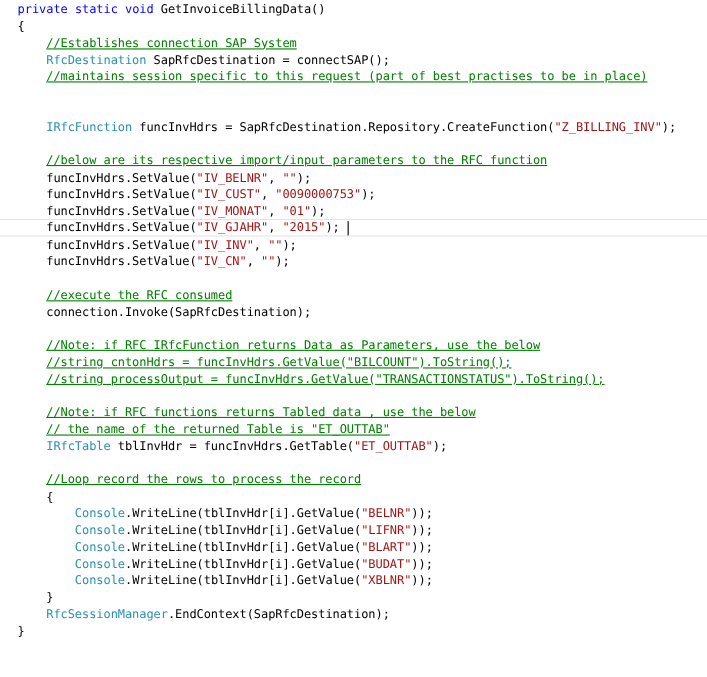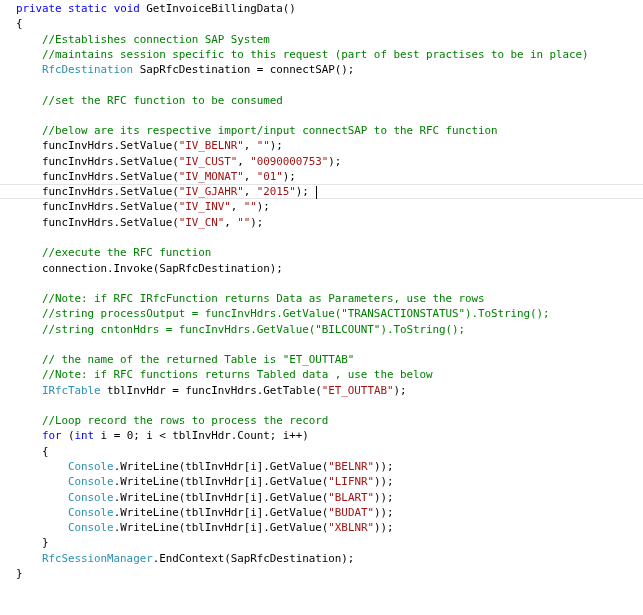--- a/index.html
+++ b/index.html
@@ -40,57 +40,57 @@
     .caret {
       display: inline-block;
       width: 1px;
       height: 13px;
       background: #000;
       vertical-align: middle;
       margin-left: 1px;
     }
     .kw { color: #0000ff; }
     .ty { color: #2b91af; }
-    .cm { color: #008000; }
+    .cm { color: #008000; text-decoration: underline; }
     .st { color: #a31515; }
     .tx { color: #000000; }
   </style>
 </head>
 <body>
 
 <div class="editor" id="editor">
     <div class="line"><span></span><span class="kw">private</span><span class="tx"> </span><span class="kw">static</span><span class="tx"> </span><span class="kw">void</span><span class="tx"> GetInvoiceBillingData()</span></div>
     <div class="line"><span></span><span class="tx">{</span></div>
     <div class="line"><span>    </span><span class="cm">//Establishes connection SAP System</span></div>
+    <div class="line"><span>    </span><span class="ty">RfcDestination</span><span class="tx"> SapRfcDestination = connectSAP();</span></div>
     <div class="line"><span>    </span><span class="cm">//maintains session specific to this request (part of best practises to be in place)</span></div>
-    <div class="line"><span>    </span><span class="ty">RfcDestination</span><span class="tx"> SapRfcDestination = connectSAP();</span></div>
     <div class="line"><span></span></div>
-    <div class="line"><span>    </span><span class="cm">//set the RFC function to be consumed</span></div>
+    <div class="line"><span>    </span></div>
+    <div class="line"><span>    </span><span class="ty">IRfcFunction</span><span class="tx"> funcInvHdrs = SapRfcDestination.Repository.CreateFunction(</span><span class="st">"Z_BILLING_INV"</span><span class="tx">);</span></div>
     <div class="line"><span></span></div>
-    <div class="line"><span>    </span><span class="cm">//below are its respective import/input connectSAP to the RFC function</span></div>
+    <div class="line"><span>    </span><span class="cm">//below are its respective import/input parameters to the RFC function</span></div>
     <div class="line"><span>    </span><span class="tx">funcInvHdrs.SetValue(</span><span class="st">"IV_BELNR"</span><span class="tx">, </span><span class="st">""</span><span class="tx">);</span></div>
     <div class="line"><span>    </span><span class="tx">funcInvHdrs.SetValue(</span><span class="st">"IV_CUST"</span><span class="tx">, </span><span class="st">"0090000753"</span><span class="tx">);</span></div>
     <div class="line"><span>    </span><span class="tx">funcInvHdrs.SetValue(</span><span class="st">"IV_MONAT"</span><span class="tx">, </span><span class="st">"01"</span><span class="tx">);</span></div>
     <div class="line current"><span>    </span><span class="tx">funcInvHdrs.SetValue(</span><span class="st">"IV_GJAHR"</span><span class="tx">, </span><span class="st">"2015"</span><span class="tx">); </span><span class="caret"></span></div>
     <div class="line"><span>    </span><span class="tx">funcInvHdrs.SetValue(</span><span class="st">"IV_INV"</span><span class="tx">, </span><span class="st">""</span><span class="tx">);</span></div>
     <div class="line"><span>    </span><span class="tx">funcInvHdrs.SetValue(</span><span class="st">"IV_CN"</span><span class="tx">, </span><span class="st">""</span><span class="tx">);</span></div>
     <div class="line"><span></span></div>
-    <div class="line"><span>    </span><span class="cm">//execute the RFC function</span></div>
+    <div class="line"><span>    </span><span class="cm">//execute the RFC consumed</span></div>
     <div class="line"><span>    </span><span class="tx">connection.Invoke(SapRfcDestination);</span></div>
     <div class="line"><span></span></div>
-    <div class="line"><span>    </span><span class="cm">//Note: if RFC IRfcFunction returns Data as Parameters, use the rows</span></div>
+    <div class="line"><span>    </span><span class="cm">//Note: if RFC IRfcFunction returns Data as Parameters, use the below</span></div>
+    <div class="line"><span>    </span><span class="cm">//string cntonHdrs = funcInvHdrs.GetValue("BILCOUNT").ToString();</span></div>
     <div class="line"><span>    </span><span class="cm">//string processOutput = funcInvHdrs.GetValue("TRANSACTIONSTATUS").ToString();</span></div>
-    <div class="line"><span>    </span><span class="cm">//string cntonHdrs = funcInvHdrs.GetValue("BILCOUNT").ToString();</span></div>
     <div class="line"><span></span></div>
+    <div class="line"><span>    </span><span class="cm">//Note: if RFC functions returns Tabled data , use the below</span></div>
     <div class="line"><span>    </span><span class="cm">// the name of the returned Table is "ET_OUTTAB"</span></div>
-    <div class="line"><span>    </span><span class="cm">//Note: if RFC functions returns Tabled data , use the below</span></div>
     <div class="line"><span>    </span><span class="ty">IRfcTable</span><span class="tx"> tblInvHdr = funcInvHdrs.GetTable(</span><span class="st">"ET_OUTTAB"</span><span class="tx">);</span></div>
     <div class="line"><span></span></div>
     <div class="line"><span>    </span><span class="cm">//Loop record the rows to process the record</span></div>
-    <div class="line"><span>    </span><span class="kw">for</span><span class="tx"> (</span><span class="kw">int</span><span class="tx"> i = 0; i &lt; tblInvHdr.Count; i++)</span></div>
     <div class="line"><span>    </span><span class="tx">{</span></div>
     <div class="line"><span>        </span><span class="ty">Console</span><span class="tx">.WriteLine(tblInvHdr[i].GetValue(</span><span class="st">"BELNR"</span><span class="tx">));</span></div>
     <div class="line"><span>        </span><span class="ty">Console</span><span class="tx">.WriteLine(tblInvHdr[i].GetValue(</span><span class="st">"LIFNR"</span><span class="tx">));</span></div>
     <div class="line"><span>        </span><span class="ty">Console</span><span class="tx">.WriteLine(tblInvHdr[i].GetValue(</span><span class="st">"BLART"</span><span class="tx">));</span></div>
     <div class="line"><span>        </span><span class="ty">Console</span><span class="tx">.WriteLine(tblInvHdr[i].GetValue(</span><span class="st">"BUDAT"</span><span class="tx">));</span></div>
     <div class="line"><span>        </span><span class="ty">Console</span><span class="tx">.WriteLine(tblInvHdr[i].GetValue(</span><span class="st">"XBLNR"</span><span class="tx">));</span></div>
     <div class="line"><span>    </span><span class="tx">}</span></div>
     <div class="line"><span>    </span><span class="ty">RfcSessionManager</span><span class="tx">.EndContext(SapRfcDestination);</span></div>
     <div class="line"><span></span><span class="tx">}</span></div>
   </div>

